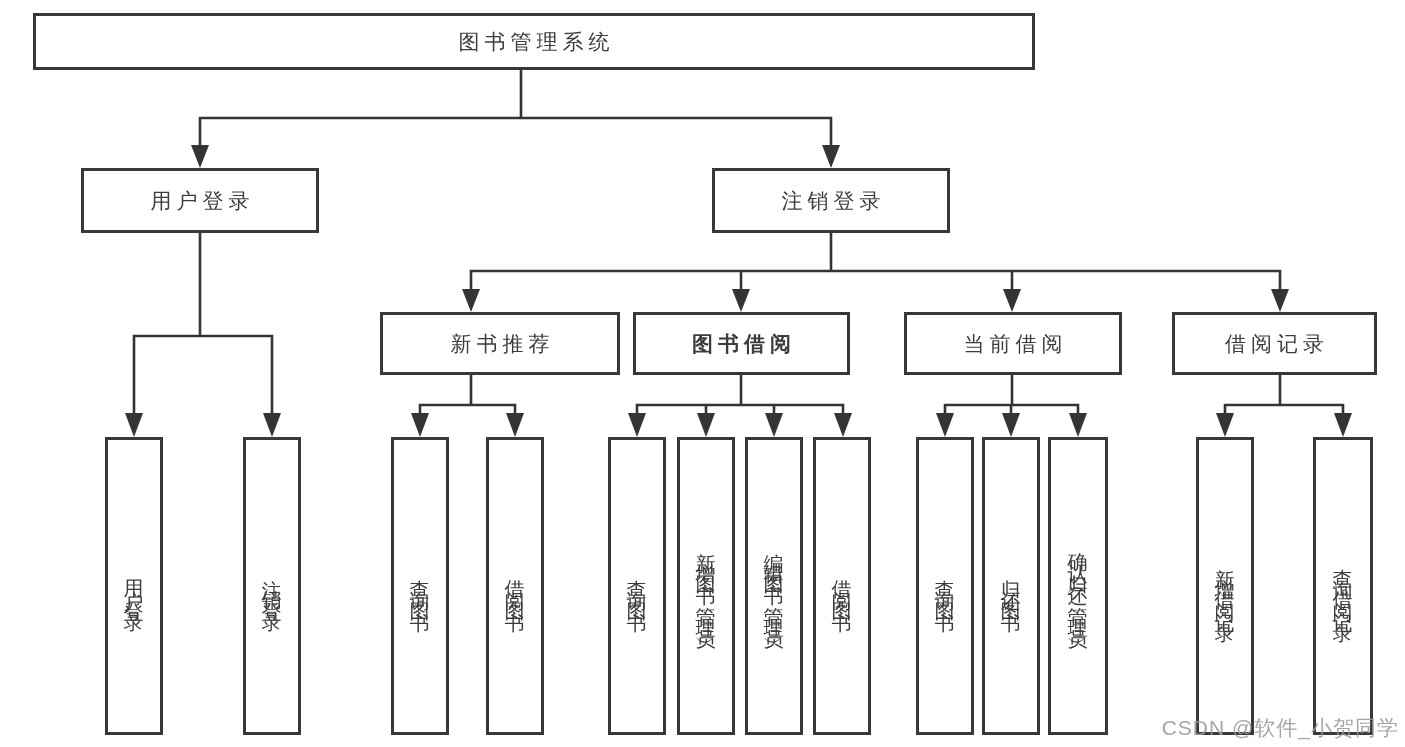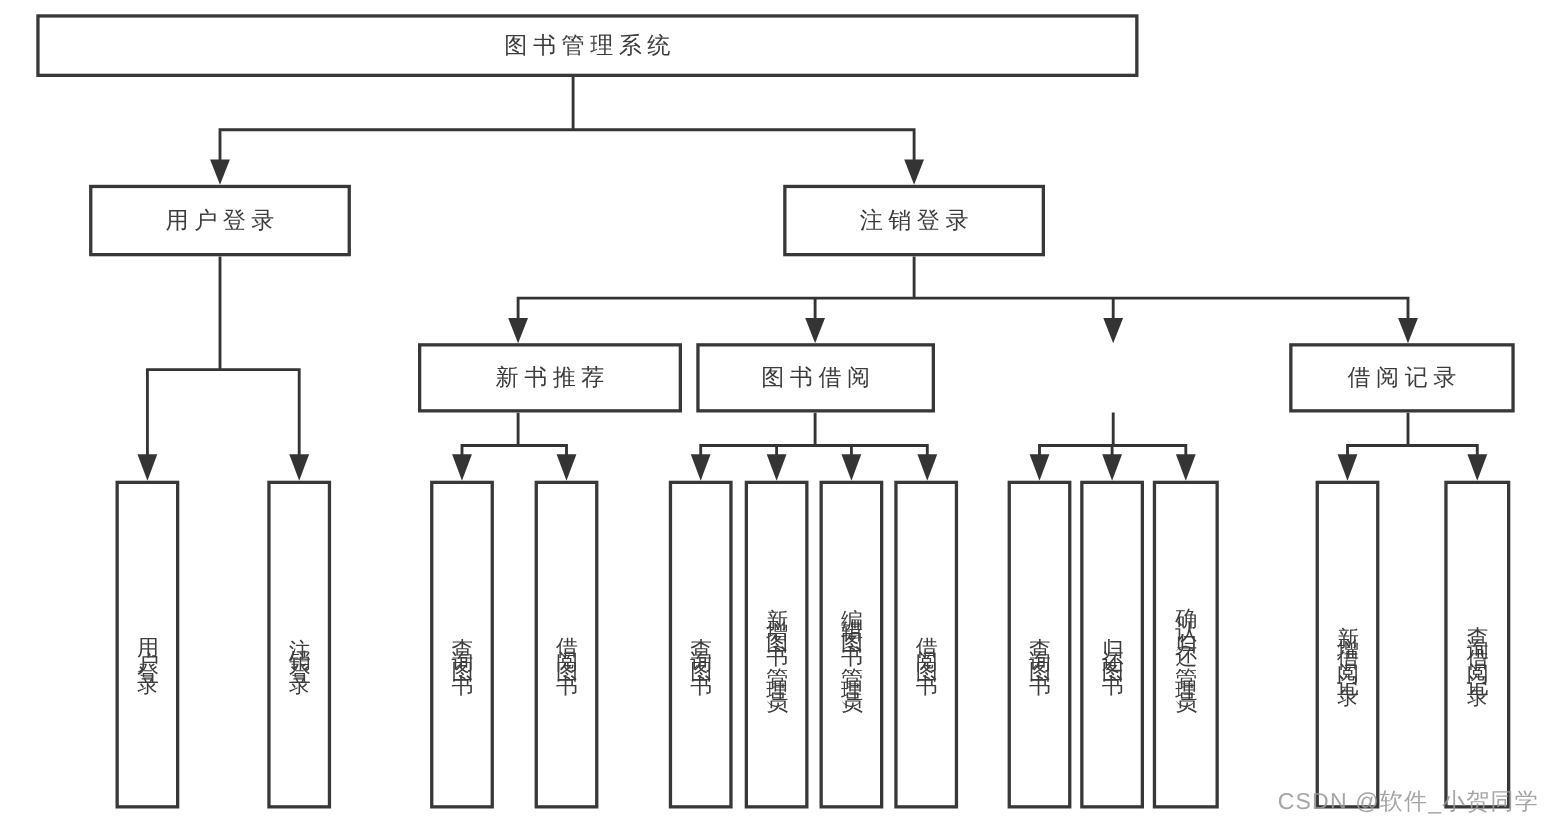--- a/index.html
+++ b/index.html
@@ -146,22 +146,25 @@
   <div class="node" style="left:81px; top:168px; width:238px; height:65px;">
     <span class="hlabel">用户登录</span>
   </div>
   <div class="node" style="left:712px; top:168px; width:238px; height:65px;">
     <span class="hlabel">注销登录</span>
   </div>
 
   <div class="node" style="left:380px; top:312px; width:240px; height:63px;">
     <span class="hlabel">新书推荐</span>
   </div>
-  <div class="node" style="left:633px; top:312px; width:217px; height:63px;">
+  <div class="node" style="left:633px; top:312px; width:217px; height:63px;font-weight:bold;">
     <span class="hlabel">图书借阅</span>
+  </div>
+  <div class="node" style="left:904px; top:312px; width:218px; height:63px;">
+    <span class="hlabel">当前借阅</span>
   </div>
   <div class="node" style="left:1172px; top:312px; width:205px; height:63px;">
     <span class="hlabel">借阅记录</span>
   </div>
 
   <div class="node leaf" style="left:105px;">
     <span class="vlabel">用户登录</span>
   </div>
   <div class="node leaf" style="left:243px;">
     <span class="vlabel">注销登录</span>

